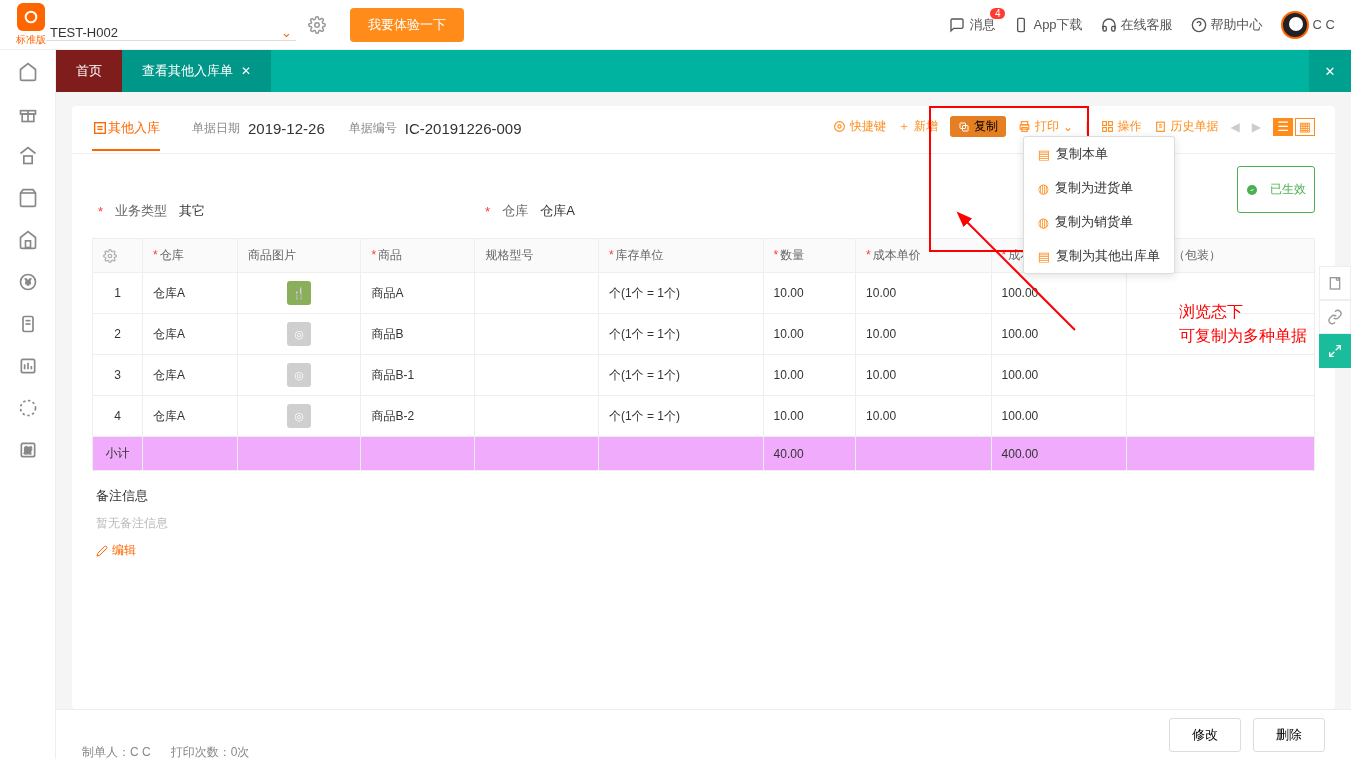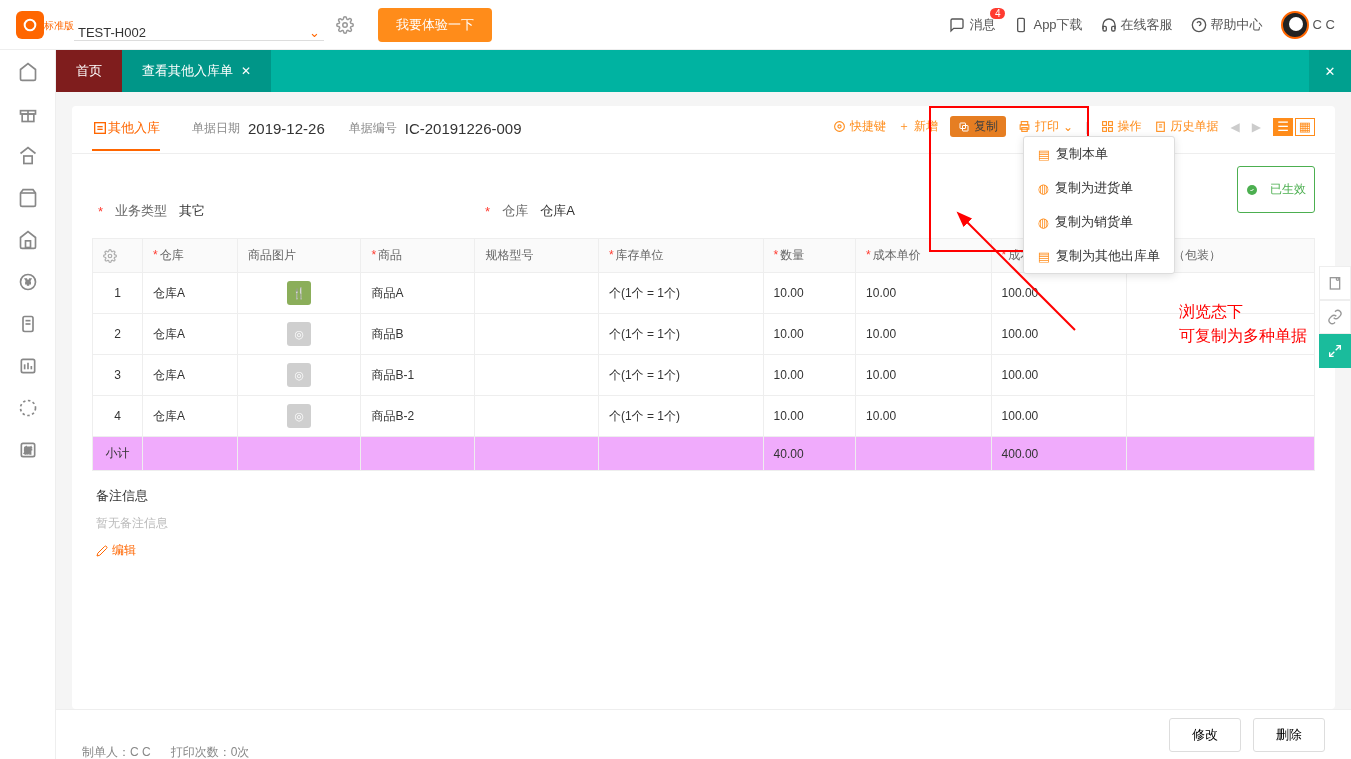--- a/index.html
+++ b/index.html
@@ -2,21 +2,21 @@
 <html><head>
 <meta charset="utf-8">
 <style>
 * { box-sizing: border-box; margin: 0; padding: 0; }
 body { font-family: "Microsoft YaHei", Arial, sans-serif; font-size: 13px; color: #333; background: #fff; overflow: hidden; }
 
 
 .top-header { height: 50px; display: flex; align-items: center; border-bottom: 1px solid #eee; padding: 0 16px; }
 .logo-icon { width: 28px; height: 28px; background: #ff6600; border-radius: 6px; display: flex; align-items: center; justify-content: center; color: #fff; font-weight: bold; }
 .logo-text { font-size: 10px; color: #ff6600; margin-top: 2px; }
-.logo-stack { display: flex; flex-direction: row; align-items: center; }
+.logo-stack { display: flex; flex-direction: column; align-items: center; }
 .org-select { display: flex; align-items: flex-end; width: 250px; border-bottom: 1px solid #ddd; height: 32px; justify-content: space-between; padding: 0 4px; }
 .org-select .chev { color: #ff6600; }
 .gear-btn { margin-left: 12px; color: #999; cursor: pointer; }
 .trial-btn { margin-left: 24px; background: #ff8c1a; color: #fff; border: none; border-radius: 4px; padding: 8px 18px; font-size: 13px; cursor: pointer; }
 .header-spacer { flex: 1; }
 .header-right { display: flex; align-items: center; gap: 18px; color: #555; }
 .hdr-item { display: flex; align-items: center; gap: 4px; cursor: pointer; position: relative; }
 .badge { position: absolute; top: -8px; right: -10px; background: #ff3b30; color: #fff; border-radius: 8px; font-size: 10px; padding: 0 5px; }
 .avatar { width: 28px; height: 28px; border-radius: 50%; background: #222; display: inline-block; border: 2px solid #ff6600; position: relative; }
 .avatar::after { content: ''; position: absolute; width: 14px; height: 14px; background: #fff; border-radius: 50%; top: 4px; left: 6px; }
@@ -43,21 +43,21 @@
 .card-header { display: flex; align-items: center; padding: 10px 20px 0 20px; border-bottom: 1px solid #eee; height: 48px; position: relative; }
 .page-tab { display: flex; align-items: center; color: #ff6600; font-weight: 500; border-bottom: 2px solid #ff6600; padding-bottom: 12px; }
 .page-tab .icn { color: #ff6600; }
 .meta { display: flex; align-items: center; gap: 8px; margin-left: 32px; color: #666; padding-bottom: 12px; }
 .meta .lbl { color: #888; font-size: 12px; }
 .meta .val { color: #333; font-size: 15px; margin-right: 16px; }
 
 .toolbar { position: absolute; right: 20px; top: 10px; display: flex; align-items: center; gap: 12px; }
 .tb-item { display: flex; align-items: center; gap: 4px; font-size: 12px; color: #666; cursor: pointer; }
 .tb-item.orange { color: #ff8c1a; }
-.tb-copy { background: #e67e22; color: #404040; padding: 2px 8px; border-radius: 3px; }
+.tb-copy { background: #e67e22; color: #000000; padding: 2px 8px; border-radius: 3px; }
 .tb-sep { color: #ccc; }
 .view-toggle { display: flex; gap: 2px; }
 .vt-btn { width: 20px; height: 18px; border: 1px solid #ff8c1a; display: flex; align-items: center; justify-content: center; cursor: pointer; }
 .vt-btn.active { background: #ff8c1a; color: #fff; }
 .vt-btn:not(.active) { color: #ff8c1a; background: #fff; }
 
 
 .dropdown { position: absolute; top: 30px; right: 160px; background: #fff; border: 1px solid #ddd; box-shadow: 0 2px 8px rgba(0,0,0,.12); border-radius: 3px; z-index: 10; min-width: 140px; }
 .dd-item { padding: 8px 14px; display: flex; align-items: center; gap: 6px; cursor: pointer; font-size: 13px; }
 .dd-icon { color: #ff8c1a; }

